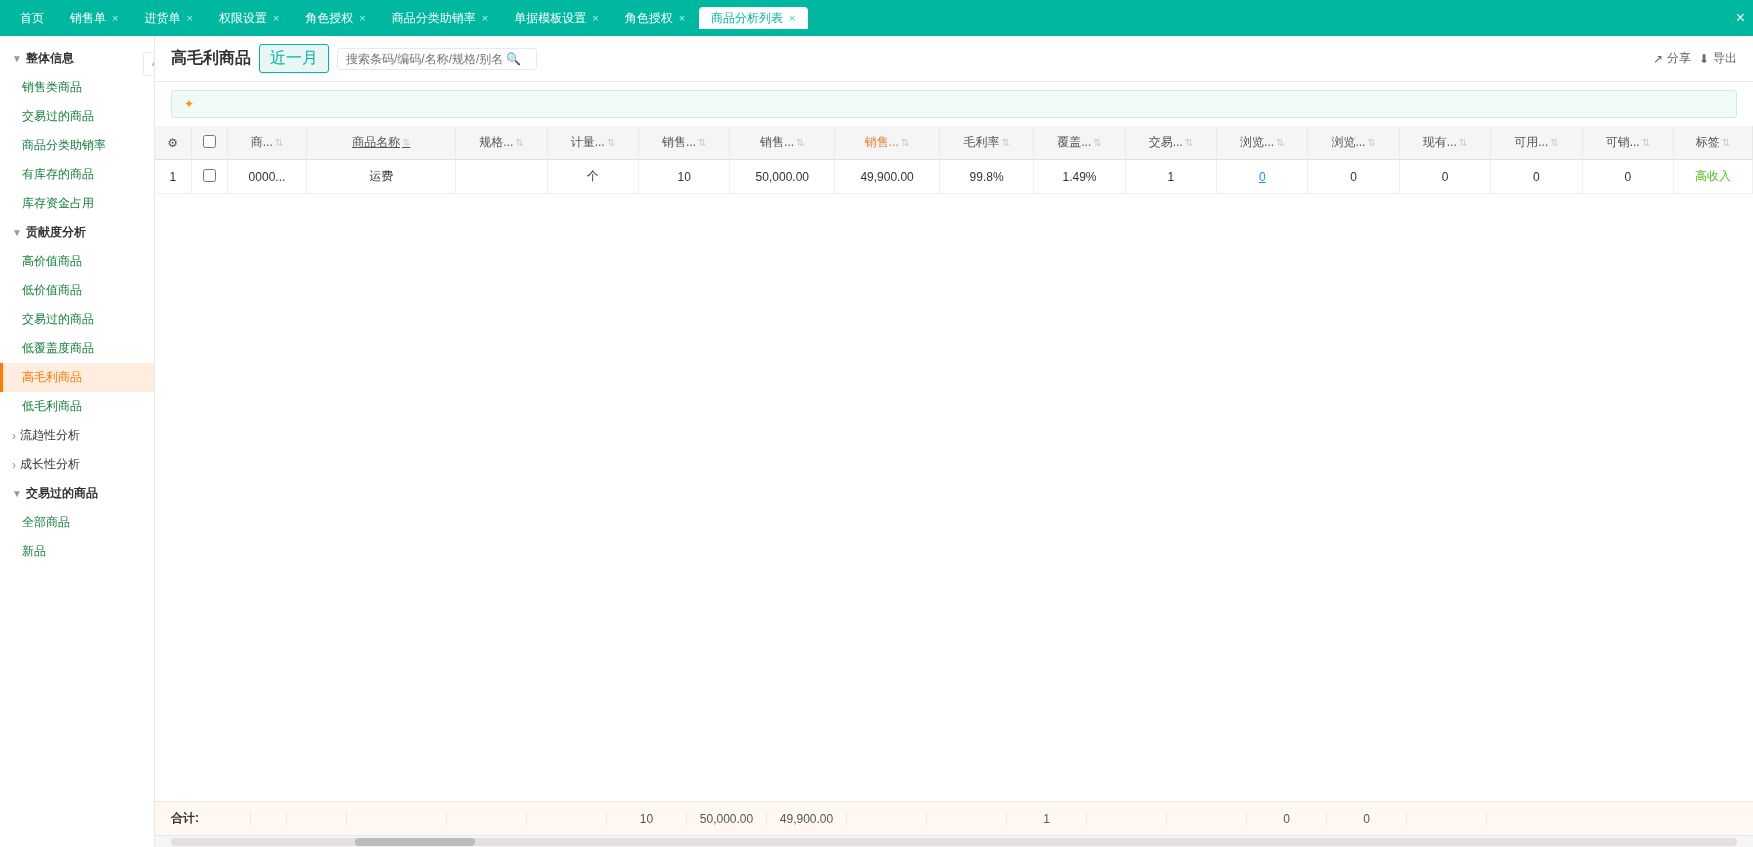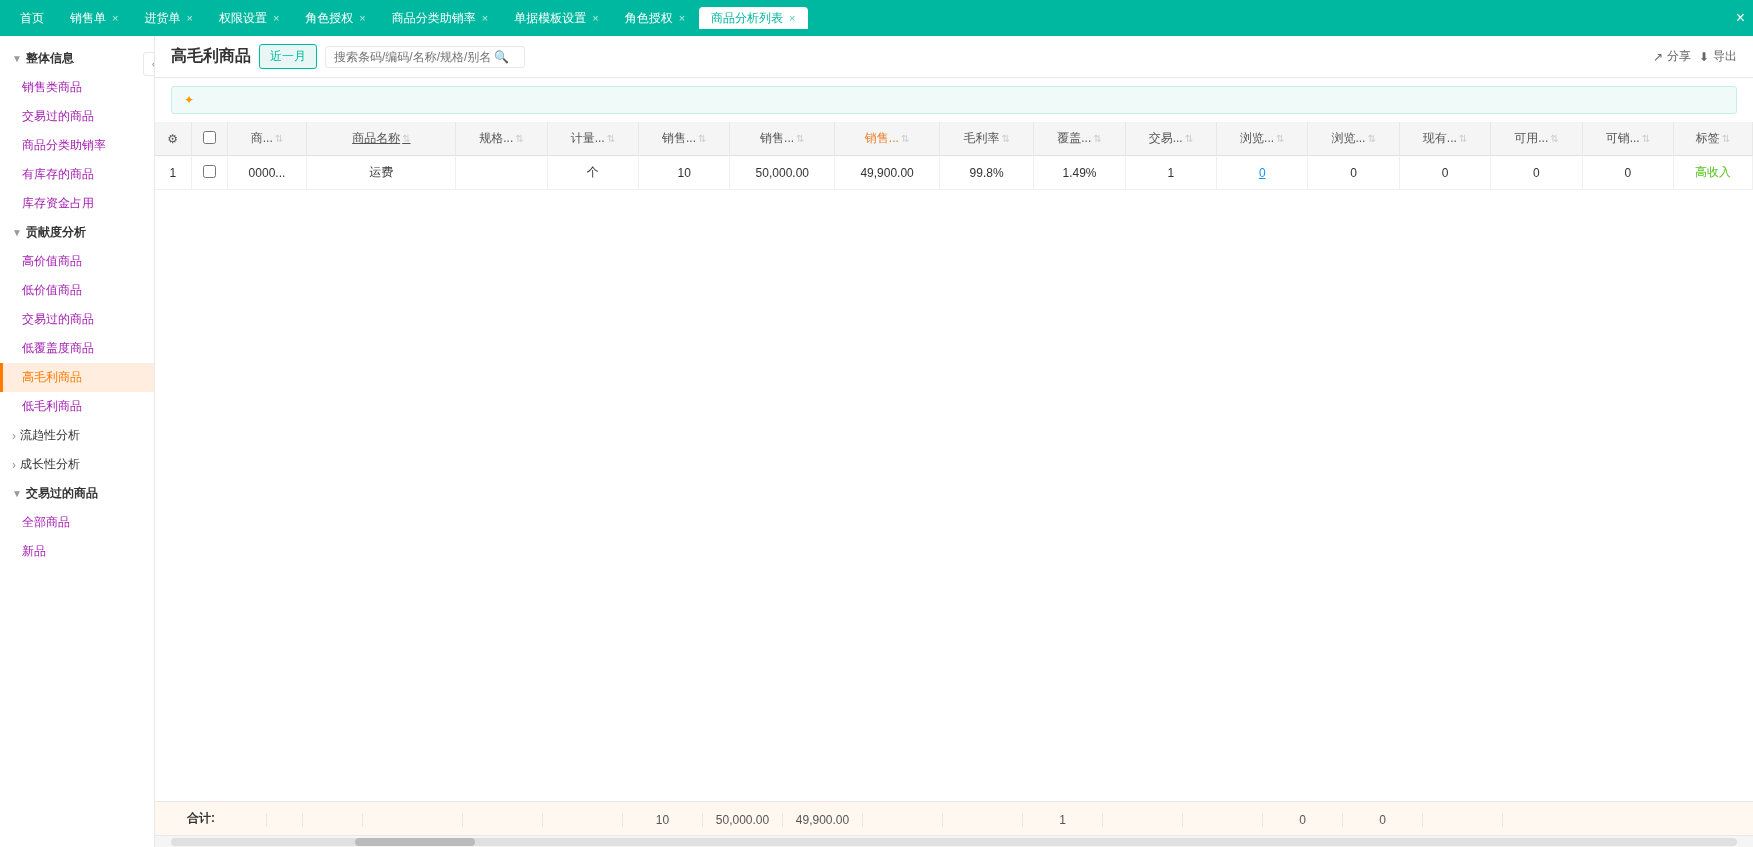--- a/index.html
+++ b/index.html
@@ -69,21 +69,21 @@
       cursor: pointer;
       font-size: 12px;
     }
     .sidebar-group-header .arrow {
       margin-right: 4px;
       font-size: 10px;
       color: #999;
     }
     .sidebar-item {
       padding: 6px 12px 6px 22px;
-      color: #a21caf;
+      color: #15803d;
       cursor: pointer;
       font-size: 12px;
     }
     .sidebar-item.active {
       background: #ffeee0;
       color: #ff7a00;
       border-left: 3px solid #ff7a00;
       padding-left: 19px;
     }
     .sidebar-collapsed { display: flex; align-items: center; padding: 6px 12px; color: #333; cursor: pointer; font-size: 12px; }
@@ -112,21 +112,21 @@
       font-weight: bold;
       color: #333;
     }
     .content-header .filter-btn {
       background: #fff;
       border: 1px solid #e8e8e8;
       border-radius: 3px;
       padding: 3px 10px;
       cursor: pointer;
       color: #666;
-      font-size: 12px;
+      font-size: 16px;
     }
     .content-header .filter-btn.active {
       background: #e8f7f5;
       border-color: #00b8a0;
       color: #00b8a0;
     }
     .search-box {
       display: flex;
       align-items: center;
       border: 1px solid #e8e8e8;
@@ -222,23 +222,23 @@
       color: #333;
       border-right: 1px solid #f0f0f0;
       white-space: nowrap;
     }
     .link-cell { color: #1890ff; cursor: pointer; text-decoration: underline; }
 
     
     .table-footer {
       background: #fff8f0;
       border-top: 1px solid #e8e8e8;
-      padding: 8px 32px;
-      display: flex;
-      align-items: flex-end;
+      padding: 8px 16px;
+      display: flex;
+      align-items: center;
       gap: 16px;
       font-size: 12px;
       color: #555;
     }
     .table-footer .footer-label { color: #333; font-weight: bold; }
     .footer-cells {
       display: flex;
       gap: 0;
       flex: 1;
     }

